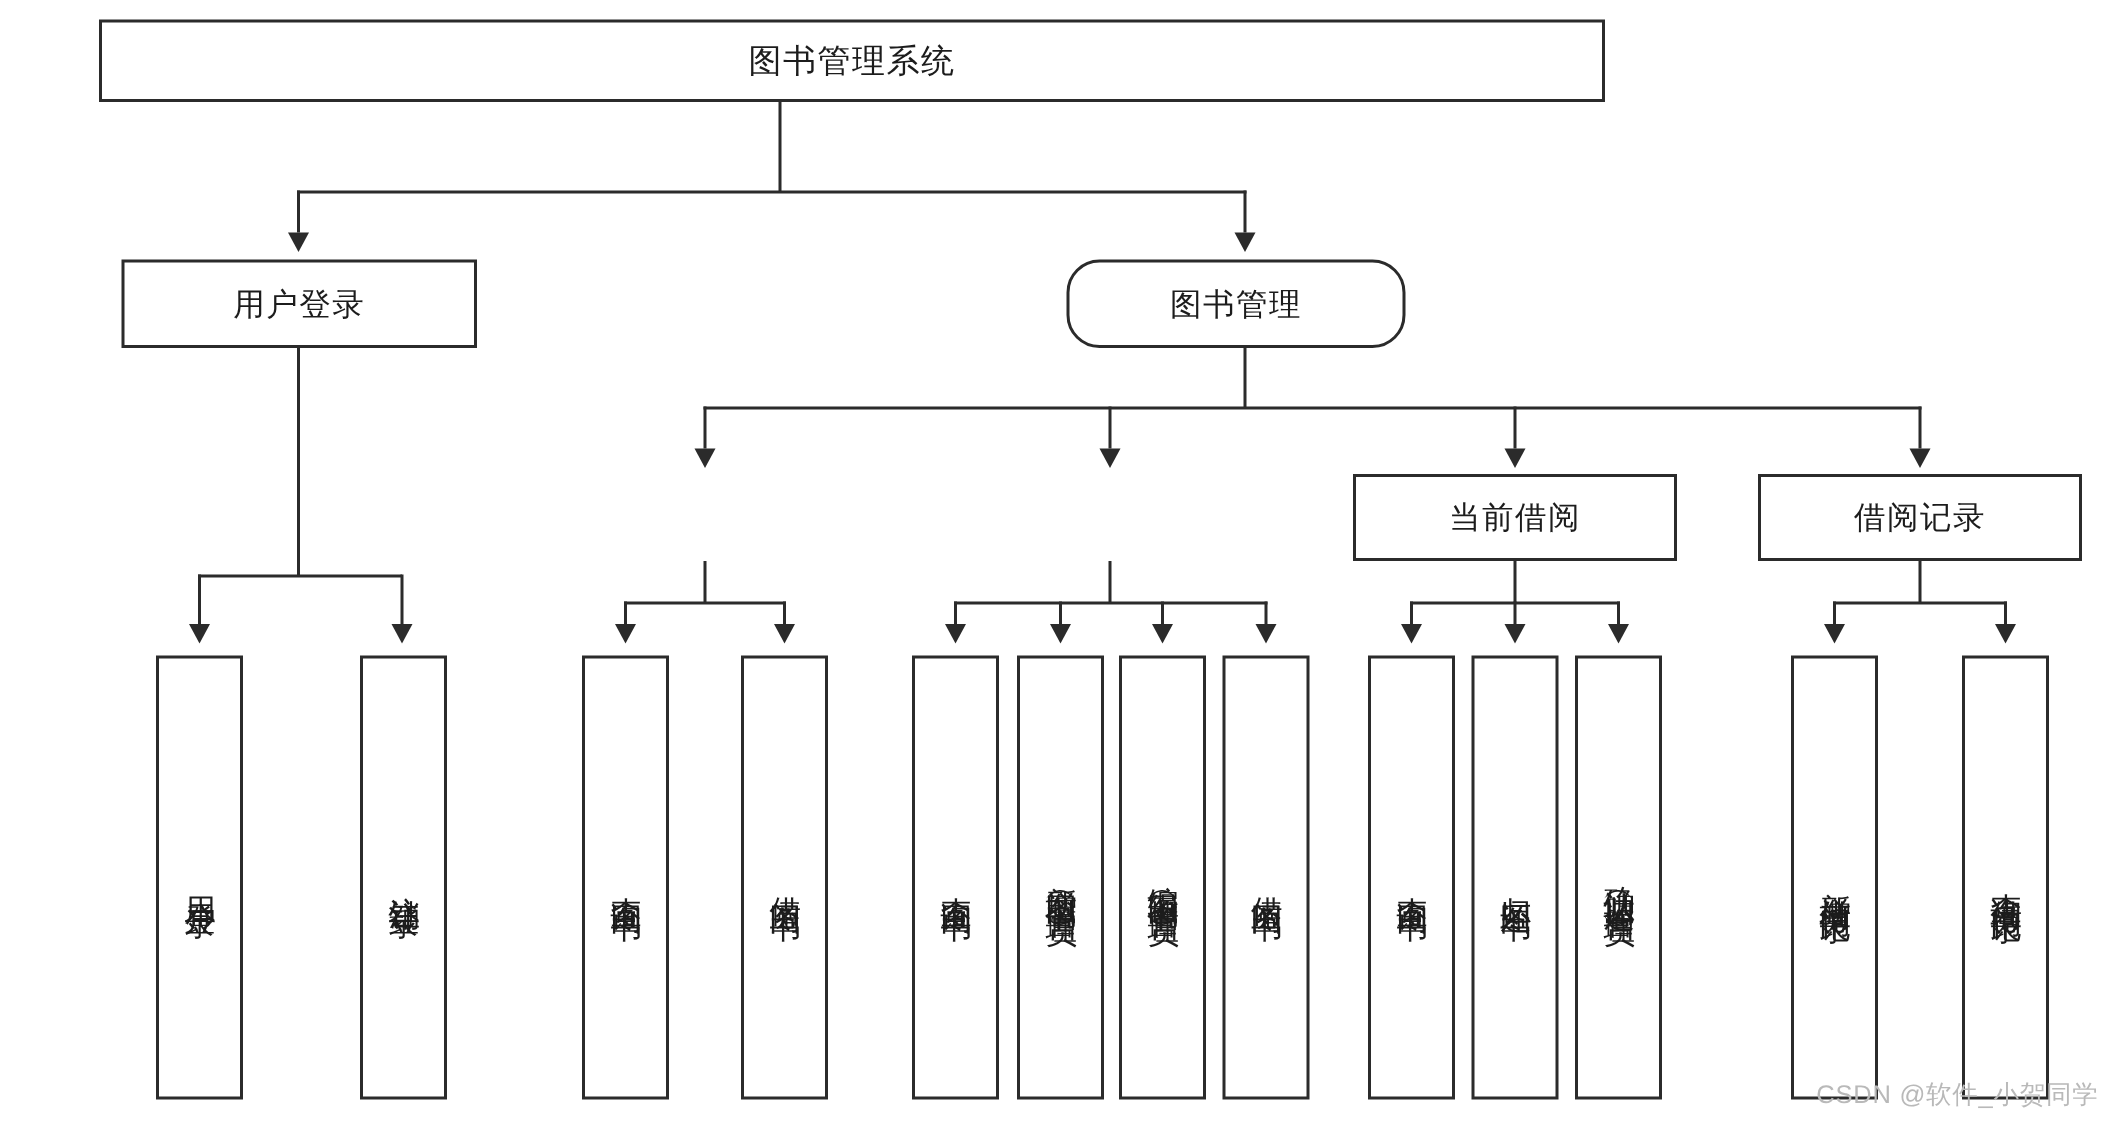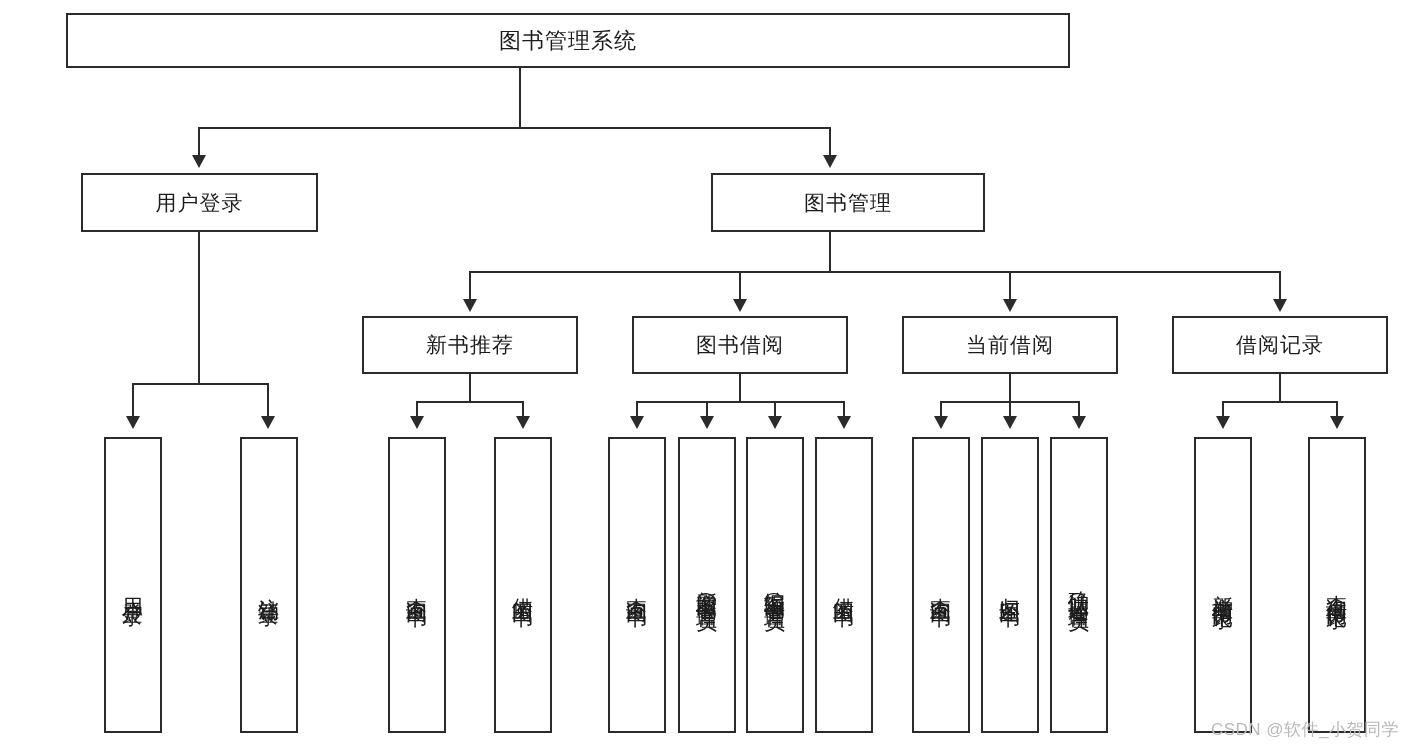--- a/index.html
+++ b/index.html
@@ -80,21 +80,21 @@
   <div class="line hline" style="left:198px;top:127px;width:633px;height:2px;"></div>
   <div class="line vline" style="left:198px;top:127px;width:2px;height:28px;"></div>
   <div class="arrow" style="left:192px;top:155px;"></div>
   <div class="line vline" style="left:829px;top:127px;width:2px;height:28px;"></div>
   <div class="arrow" style="left:823px;top:155px;"></div>
 
   <div class="node horiz" style="left:81px;top:173px;width:237px;height:59px;">
     <span class="txt">用户登录</span>
   </div>
 
-  <div class="node horiz" style="left:711px;top:173px;width:274px;height:59px;">
+  <div class="node horiz" style="left:711px;top:173px;width:226px;height:59px;border-radius:22px;">
     <span class="txt">图书管理</span>
   </div>
 
   <div class="line vline" style="left:198px;top:232px;width:2px;height:152px;"></div>
   <div class="line hline" style="left:132px;top:383px;width:136px;height:2px;"></div>
   <div class="line vline" style="left:132px;top:383px;width:2px;height:33px;"></div>
   <div class="arrow" style="left:126px;top:416px;"></div>
   <div class="line vline" style="left:267px;top:383px;width:2px;height:33px;"></div>
   <div class="arrow" style="left:261px;top:416px;"></div>
 
@@ -106,26 +106,20 @@
 
   <div class="line vline" style="left:739px;top:271px;width:2px;height:28px;"></div>
   <div class="arrow" style="left:733px;top:299px;"></div>
 
   <div class="line vline" style="left:1009px;top:271px;width:2px;height:28px;"></div>
   <div class="arrow" style="left:1003px;top:299px;"></div>
 
   <div class="line vline" style="left:1279px;top:271px;width:2px;height:28px;"></div>
   <div class="arrow" style="left:1273px;top:299px;"></div>
 
-  <div class="node horiz" style="left:362px;top:316px;width:216px;height:58px;">
-    <span class="txt">新书推荐</span>
-  </div>
-  <div class="node horiz" style="left:632px;top:316px;width:216px;height:58px;">
-    <span class="txt">图书借阅</span>
-  </div>
   <div class="node horiz" style="left:902px;top:316px;width:216px;height:58px;">
     <span class="txt">当前借阅</span>
   </div>
   <div class="node horiz" style="left:1172px;top:316px;width:216px;height:58px;">
     <span class="txt">借阅记录</span>
   </div>
 
   <div class="line vline" style="left:469px;top:374px;width:2px;height:28px;"></div>
   <div class="line hline" style="left:416px;top:401px;width:108px;height:2px;"></div>
   <div class="line vline" style="left:416px;top:401px;width:2px;height:15px;"></div>

